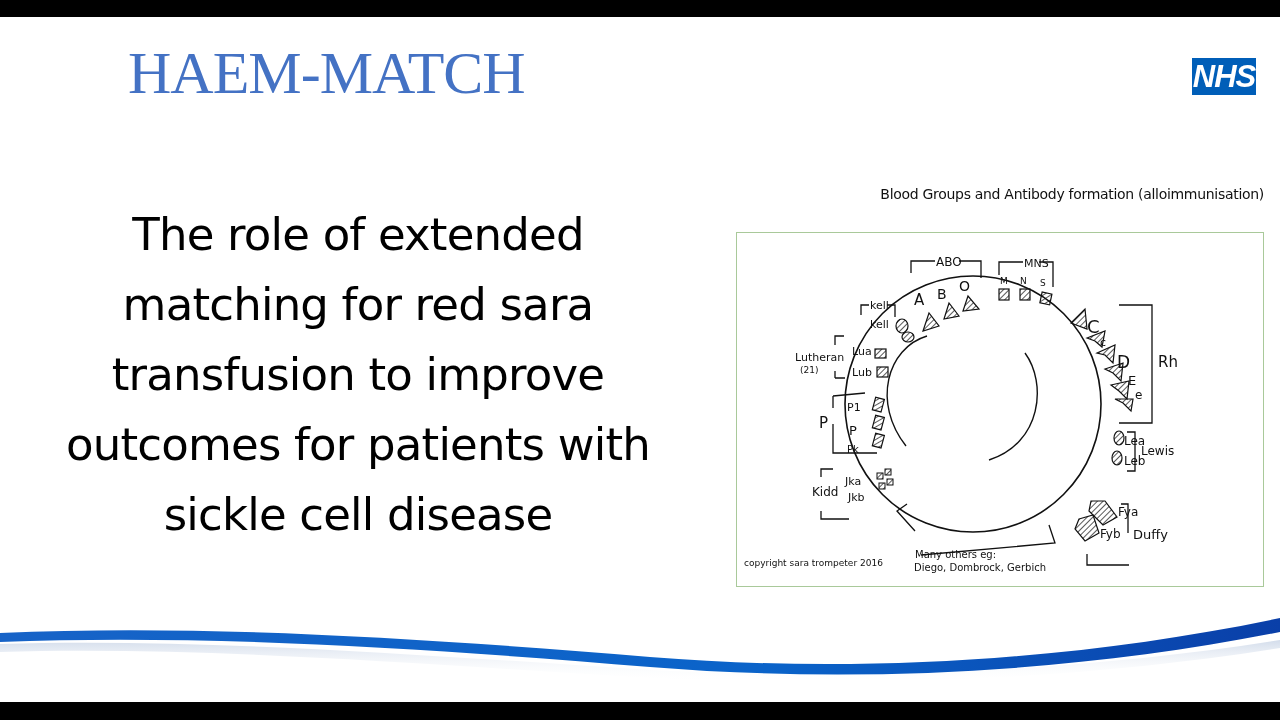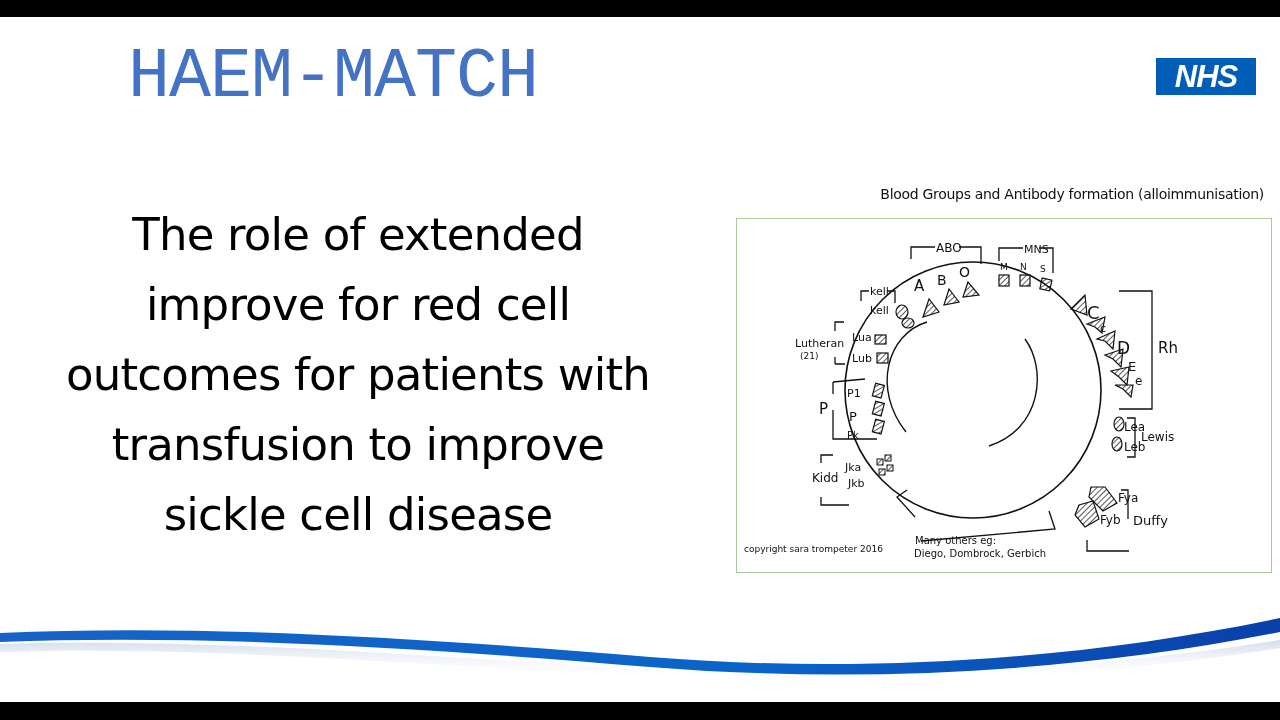--- a/index.html
+++ b/index.html
@@ -6,27 +6,27 @@
     body {
       width: 1280px; height: 720px; position: relative; overflow: hidden;
       background: #000; font-family: "Liberation Sans", sans-serif;
     }
     .slide {
       position: absolute; left: 0; top: 17px; width: 1280px; height: 685px;
       background: #ffffff; overflow: hidden;
     }
     .title {
       position: absolute; left: 128px; top: 26px;
-      font-family: Liberation Mono, monospace;
-      font-size: 70px; color: #4472c4; letter-spacing: -1px; line-height: 1;
+      font-family: Liberation Serif, serif;
+      font-size: 60px; color: #4472c4; letter-spacing: -1px; line-height: 1;
       white-space: nowrap;
     }
     .logo { position: absolute; right: 24px; top: 41px; width: 300px; height: 80px; }
     .nhs-box {
-      position: absolute; right: 0; top: 0; width: 100px; height: 37px;
+      position: absolute; right: 0; top: 0; width: 64px; height: 37px;
       background: #005eb8; color: #fff;
       font-family: "Liberation Sans", sans-serif; font-weight: bold; font-style: italic;
       font-size: 31px; line-height: 37px; text-align: center; letter-spacing: -1px;
     }
     .nhs-sub {
       position: absolute; right: 0; top: 42px;
       font-family: "DejaVu Sans", sans-serif; font-style: italic;
       font-size: 25px; color: #222; white-space: nowrap; letter-spacing: -0.6px;
     }
     .subtitle {
@@ -34,42 +34,42 @@
       font-family: "DejaVu Sans", sans-serif; font-size: 45px; color: #000;
       text-align: center; line-height: 70px; letter-spacing: -0.8px;
     }
     .subtitle span { display: block; white-space: nowrap; }
     .fig-caption {
       position: absolute; left: 736px; top: 169px; width: 528px; text-align: right;
       font-family: "DejaVu Sans", sans-serif; font-size: 14px; color: #111;
       white-space: nowrap; letter-spacing: -0.3px;
     }
     .fig-box {
-      position: absolute; left: 736px; top: 201px; width: 526px; height: 353px;
-      border: 1px solid #a9c99a; background: #fff; padding-left: 8px;
+      position: absolute; left: 736px; top: 215px; width: 526px; height: 353px;
+      border: 1px solid #a9c99a; background: #fff;
     }
     .fig-box svg { position: absolute; left: 0; top: 0; }
     .hand { font-family: "DejaVu Sans", sans-serif; fill: #111; }
     .swoosh { position: absolute; left: 0; top: 583px; }
   </style>
 </head>
 <body>
 
 <div class="slide">
   <div class="title">HAEM-MATCH</div>
 
   <div class="logo">
     <div class="nhs-box">NHS</div>
   </div>
 
   <div class="subtitle">
     <span>The role of extended</span>
-    <span>improve for red cell</span>
+    <span>matching for red sara</span>
+    <span>transfusion to improve</span>
     <span>outcomes for patients with</span>
-    <span>transfusion to improve</span>
     <span>sickle cell disease</span>
   </div>
 
   <div class="fig-caption">Blood Groups and Antibody formation (alloimmunisation)</div>
 
   <div class="fig-box">
     <svg width="526" height="353" viewBox="0 0 526 353">
       <defs>
         <pattern id="hatch" width="4" height="4" patternUnits="userSpaceOnUse" patternTransform="rotate(45)">
           <line x1="0" y1="0" x2="0" y2="4" stroke="#111" stroke-width="1.4"></line>

